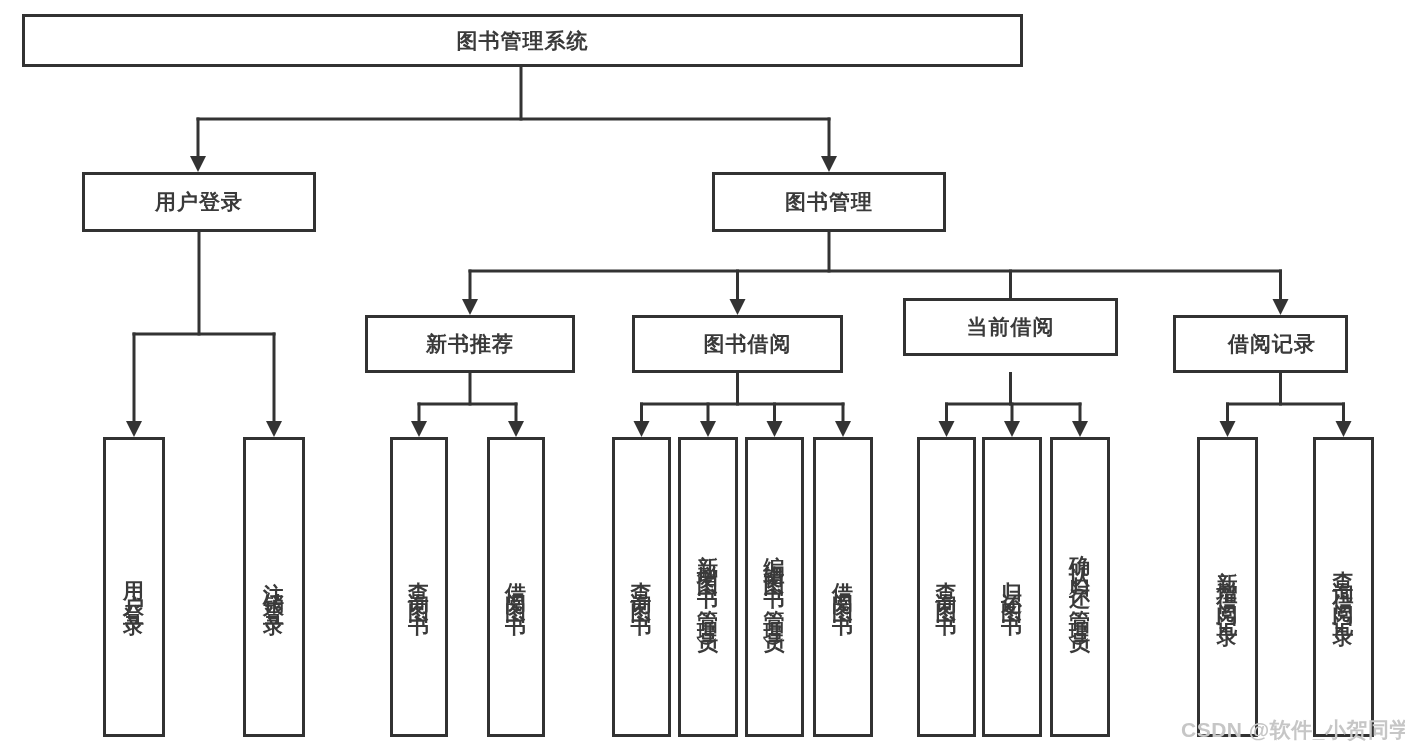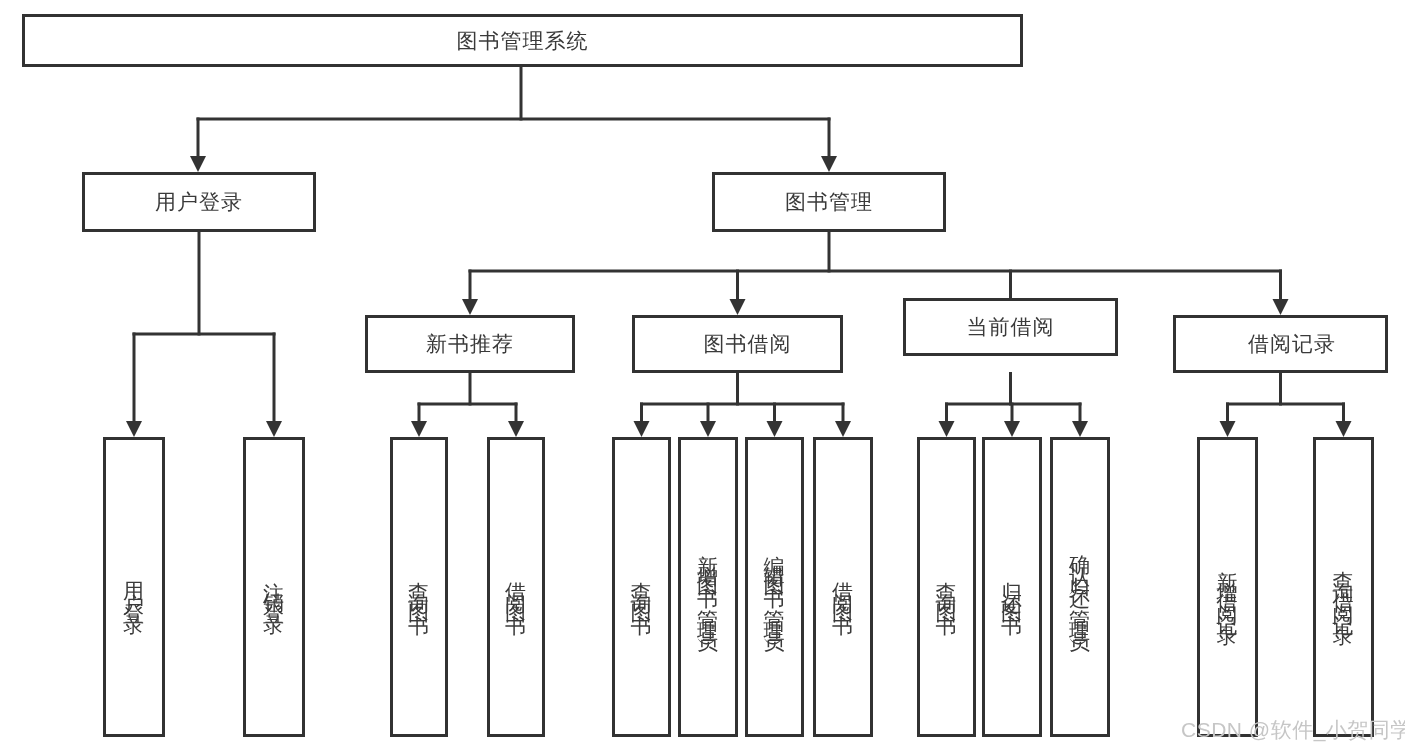--- a/index.html
+++ b/index.html
@@ -3,20 +3,21 @@
 <meta charset="utf-8">
 <style>
   html, body { margin: 0; padding: 0; background: #ffffff; }
   .canvas {
     position: relative;
     width: 1405px;
     height: 747px;
     background: #ffffff;
     overflow: hidden;
     font-family: "Liberation Sans", sans-serif;
+    font-weight: bold;
   }
   .connectors {
     position: absolute;
     left: 0; top: 0;
     z-index: 1;
   }
   .connectors line { stroke: #333333; stroke-width: 3; }
   .connectors polygon { fill: #333333; }
   .node {
     position: absolute;
@@ -143,21 +144,21 @@
 
   <div class="node" style="left:365px; top:315px; width:210px; height:58px;text-align:center;">
     <span class="label">新书推荐</span>
   </div>
   <div class="node" style="left:632px; top:315px; width:211px; height:58px;padding-left:20px;">
     <span class="label">图书借阅</span>
   </div>
   <div class="node" style="left:903px; top:298px; width:215px; height:58px;">
     <span class="label">当前借阅</span>
   </div>
-  <div class="node" style="left:1173px; top:315px; width:215px; height:58px;padding-left:23px;">
+  <div class="node" style="left:1173px; top:315px; width:175px; height:58px;padding-left:23px;">
     <span class="label">借阅记录</span>
   </div>
 
   <div class="node v" style="left:103px; top:437px; width:62px; height:300px;">
     <span class="label">用户登录</span>
   </div>
   <div class="node v" style="left:243px; top:437px; width:62px; height:300px;">
     <span class="label">注销登录</span>
   </div>
 

